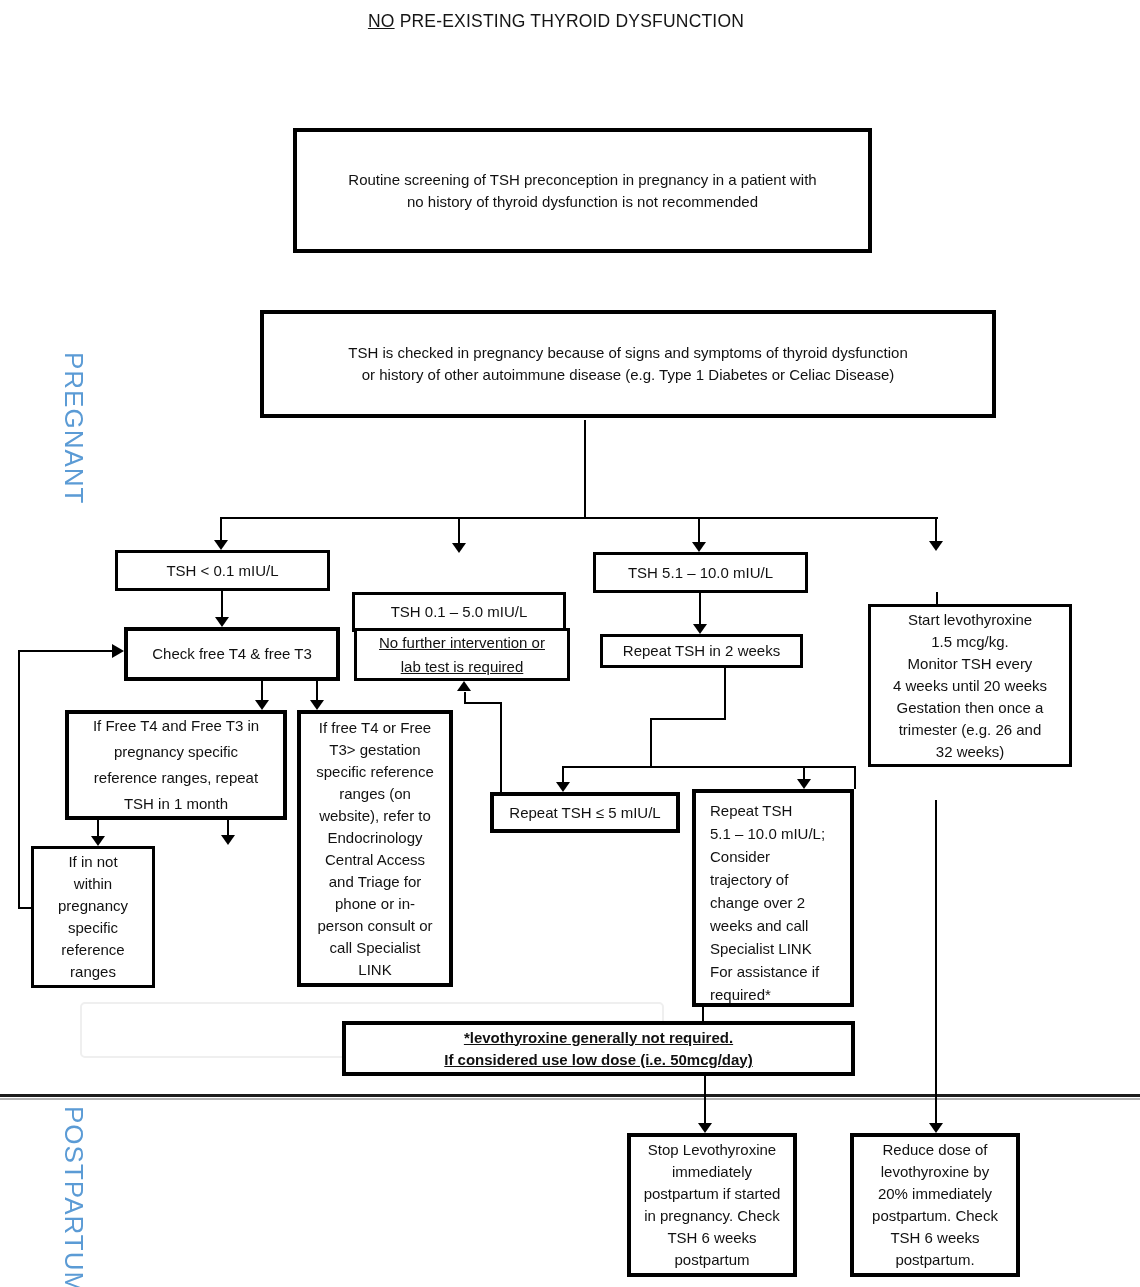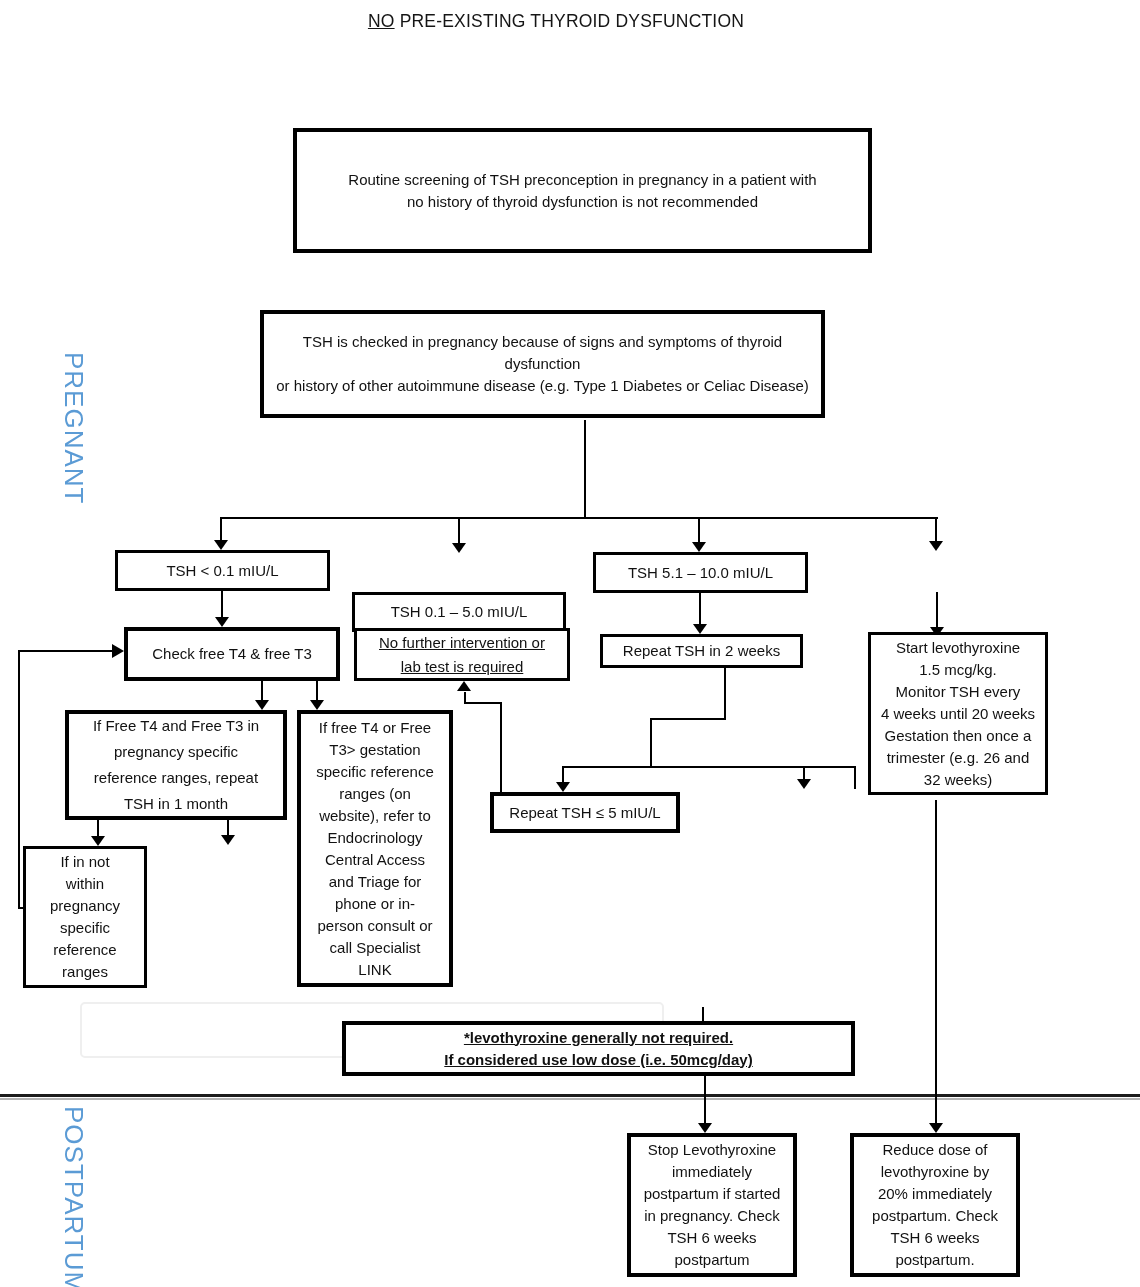--- a/index.html
+++ b/index.html
@@ -108,32 +108,32 @@
   <div class="line" style="left:702px;top:1007px;width:2px;height:14px;"></div>
   <div class="line" style="left:704px;top:1076px;width:2px;height:48px;"></div>
   <div class="arr down" style="left:698px;top:1123px;"></div>
 
   <div class="line" style="left:935px;top:800px;width:2px;height:324px;"></div>
   <div class="arr down" style="left:929px;top:1123px;"></div>
 
   <div class="box bd4" style="left:293px;top:128px;width:579px;height:125px;">Routine screening of TSH preconception in pregnancy in a patient with
 no history of thyroid dysfunction is not recommended</div>
 
-  <div class="box bd4" style="left:260px;top:310px;width:565px;height:108px;">TSH is checked in pregnancy because of signs and symptoms of thyroid dysfunction
+  <div class="box bd4" style="left:260px;top:310px;width:736px;height:108px;">TSH is checked in pregnancy because of signs and symptoms of thyroid dysfunction
 or history of other autoimmune disease (e.g. Type 1 Diabetes or Celiac Disease)</div>
 
   <div class="box" style="left:115px;top:550px;width:215px;height:41px;">TSH &lt; 0.1 mIU/L</div>
   <div class="box" style="left:352px;top:553px;width:214px;height:40px;margin-top:39px;">TSH 0.1 – 5.0 mIU/L</div>
   <div class="box" style="left:593px;top:552px;width:215px;height:41px;">TSH 5.1 – 10.0 mIU/L</div>
 
   <div class="box bd4" style="left:124px;top:627px;width:216px;height:54px;">Check free T4 &amp; free T3</div>
   <div class="box lh24" style="left:354px;top:628px;width:216px;height:53px;">No further intervention or
 lab test is required</div>
   <div class="box" style="left:600px;top:634px;width:203px;height:34px;">Repeat TSH in 2 weeks</div>
-  <div class="box" style="left:868px;top:632px;width:180px;height:163px;">Start levothyroxine
+  <div class="box" style="left:868px;top:604px;width:204px;height:163px;">Start levothyroxine
 1.5 mcg/kg.
 Monitor TSH every
 4 weeks until 20 weeks
 Gestation then once a
 trimester (e.g. 26 and
 32 weeks)</div>
 
   <div class="box bd4 lh26" style="left:65px;top:710px;width:222px;height:110px;">If Free T4 and Free T3 in
 pregnancy specific
 reference ranges, repeat
@@ -144,28 +144,37 @@
 ranges (on
 website), refer to
 Endocrinology
 Central Access
 and Triage for
 phone or in-
 person consult or
 call Specialist
 LINK</div>
 
-  <div class="box" style="left:23px;top:846px;width:124px;height:142px;">If in not
+  <div class="box" style="left:31px;top:846px;width:124px;height:142px;">If in not
 within
 pregnancy
 specific
 reference
 ranges</div>
 
   <div class="box bd4" style="left:490px;top:792px;width:190px;height:41px;">Repeat TSH ≤ 5 mIU/L</div>
+  <div class="box bd4 left" style="left:692px;top:789px;width:162px;height:218px;">Repeat TSH
+5.1 – 10.0 mIU/L;
+Consider
+trajectory of
+change over 2
+weeks and call
+Specialist LINK
+For assistance if
+required*</div>
 
   <div class="box bd4 bold" style="left:342px;top:1021px;width:513px;height:55px;text-decoration:underline;">*levothyroxine generally not required.
 If considered use low dose (i.e. 50mcg/day)</div>
 
   <div class="box bd4" style="left:627px;top:1133px;width:170px;height:144px;">Stop Levothyroxine
 immediately
 postpartum if started
 in pregnancy. Check
 TSH 6 weeks
 postpartum</div>

